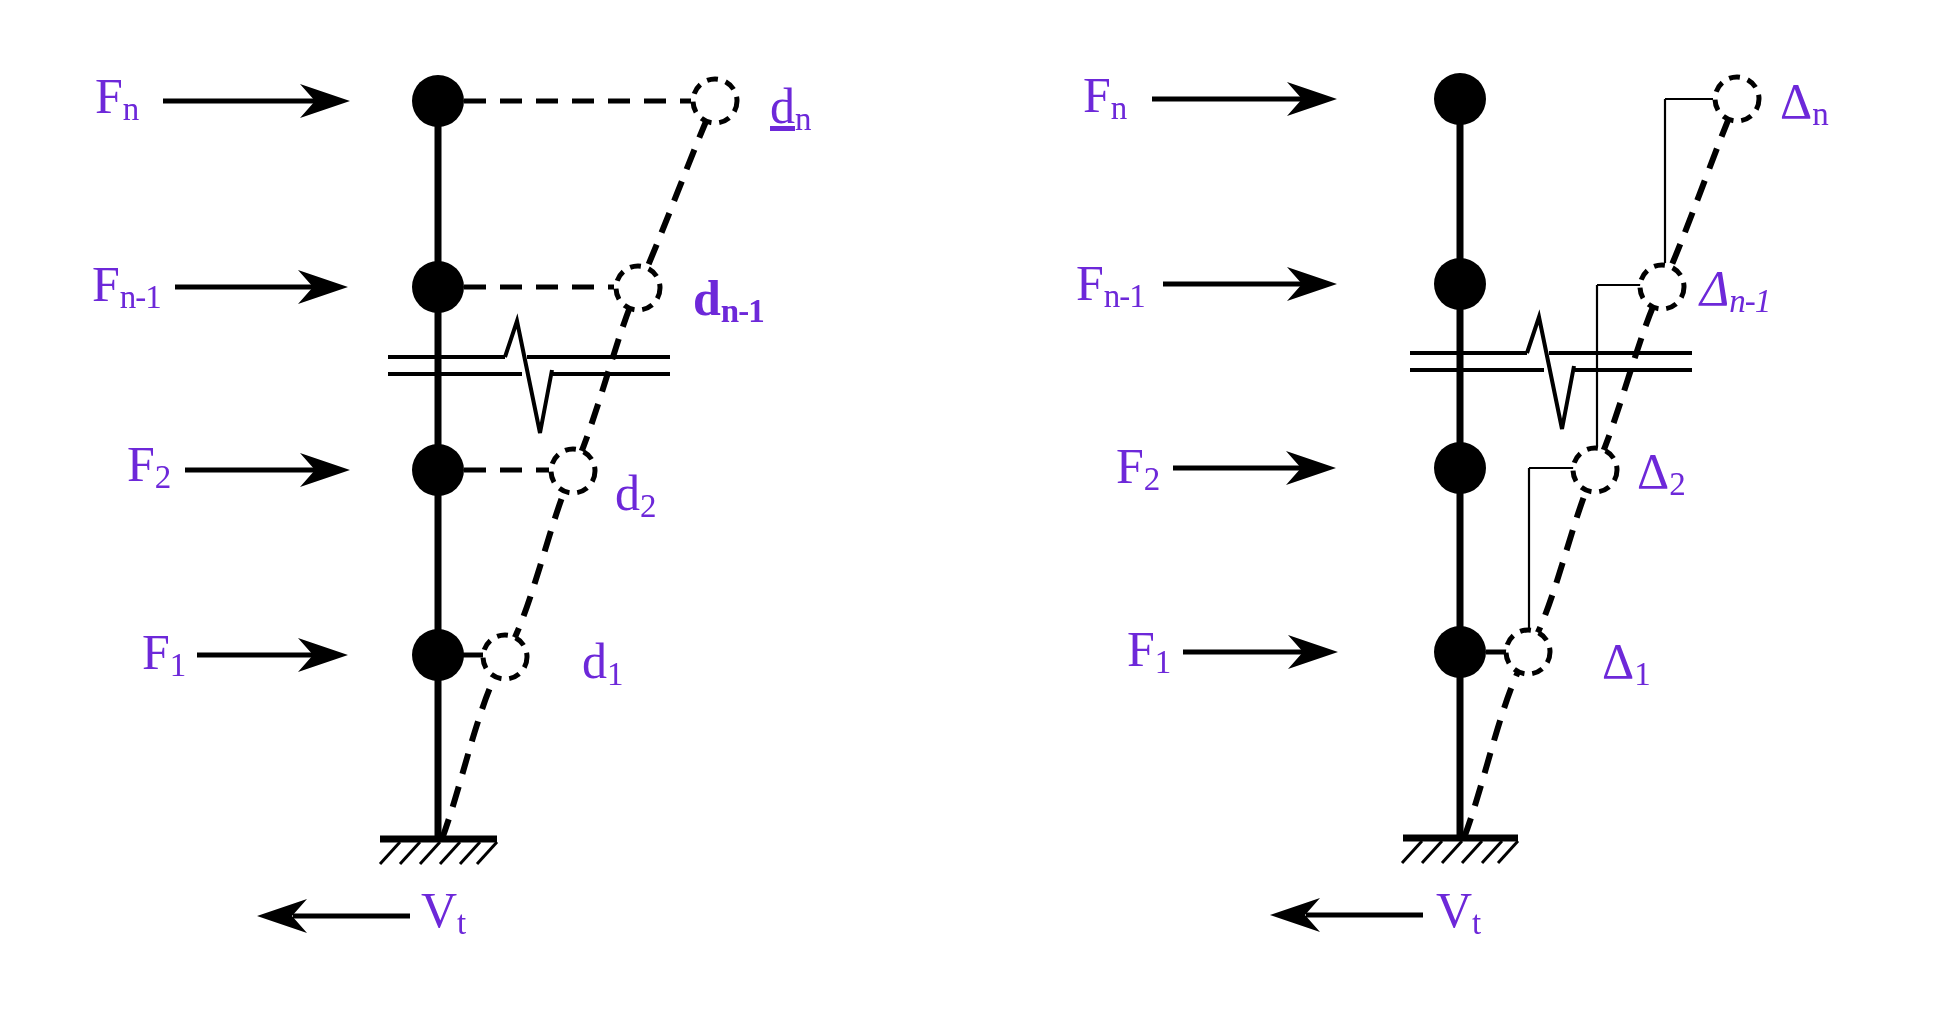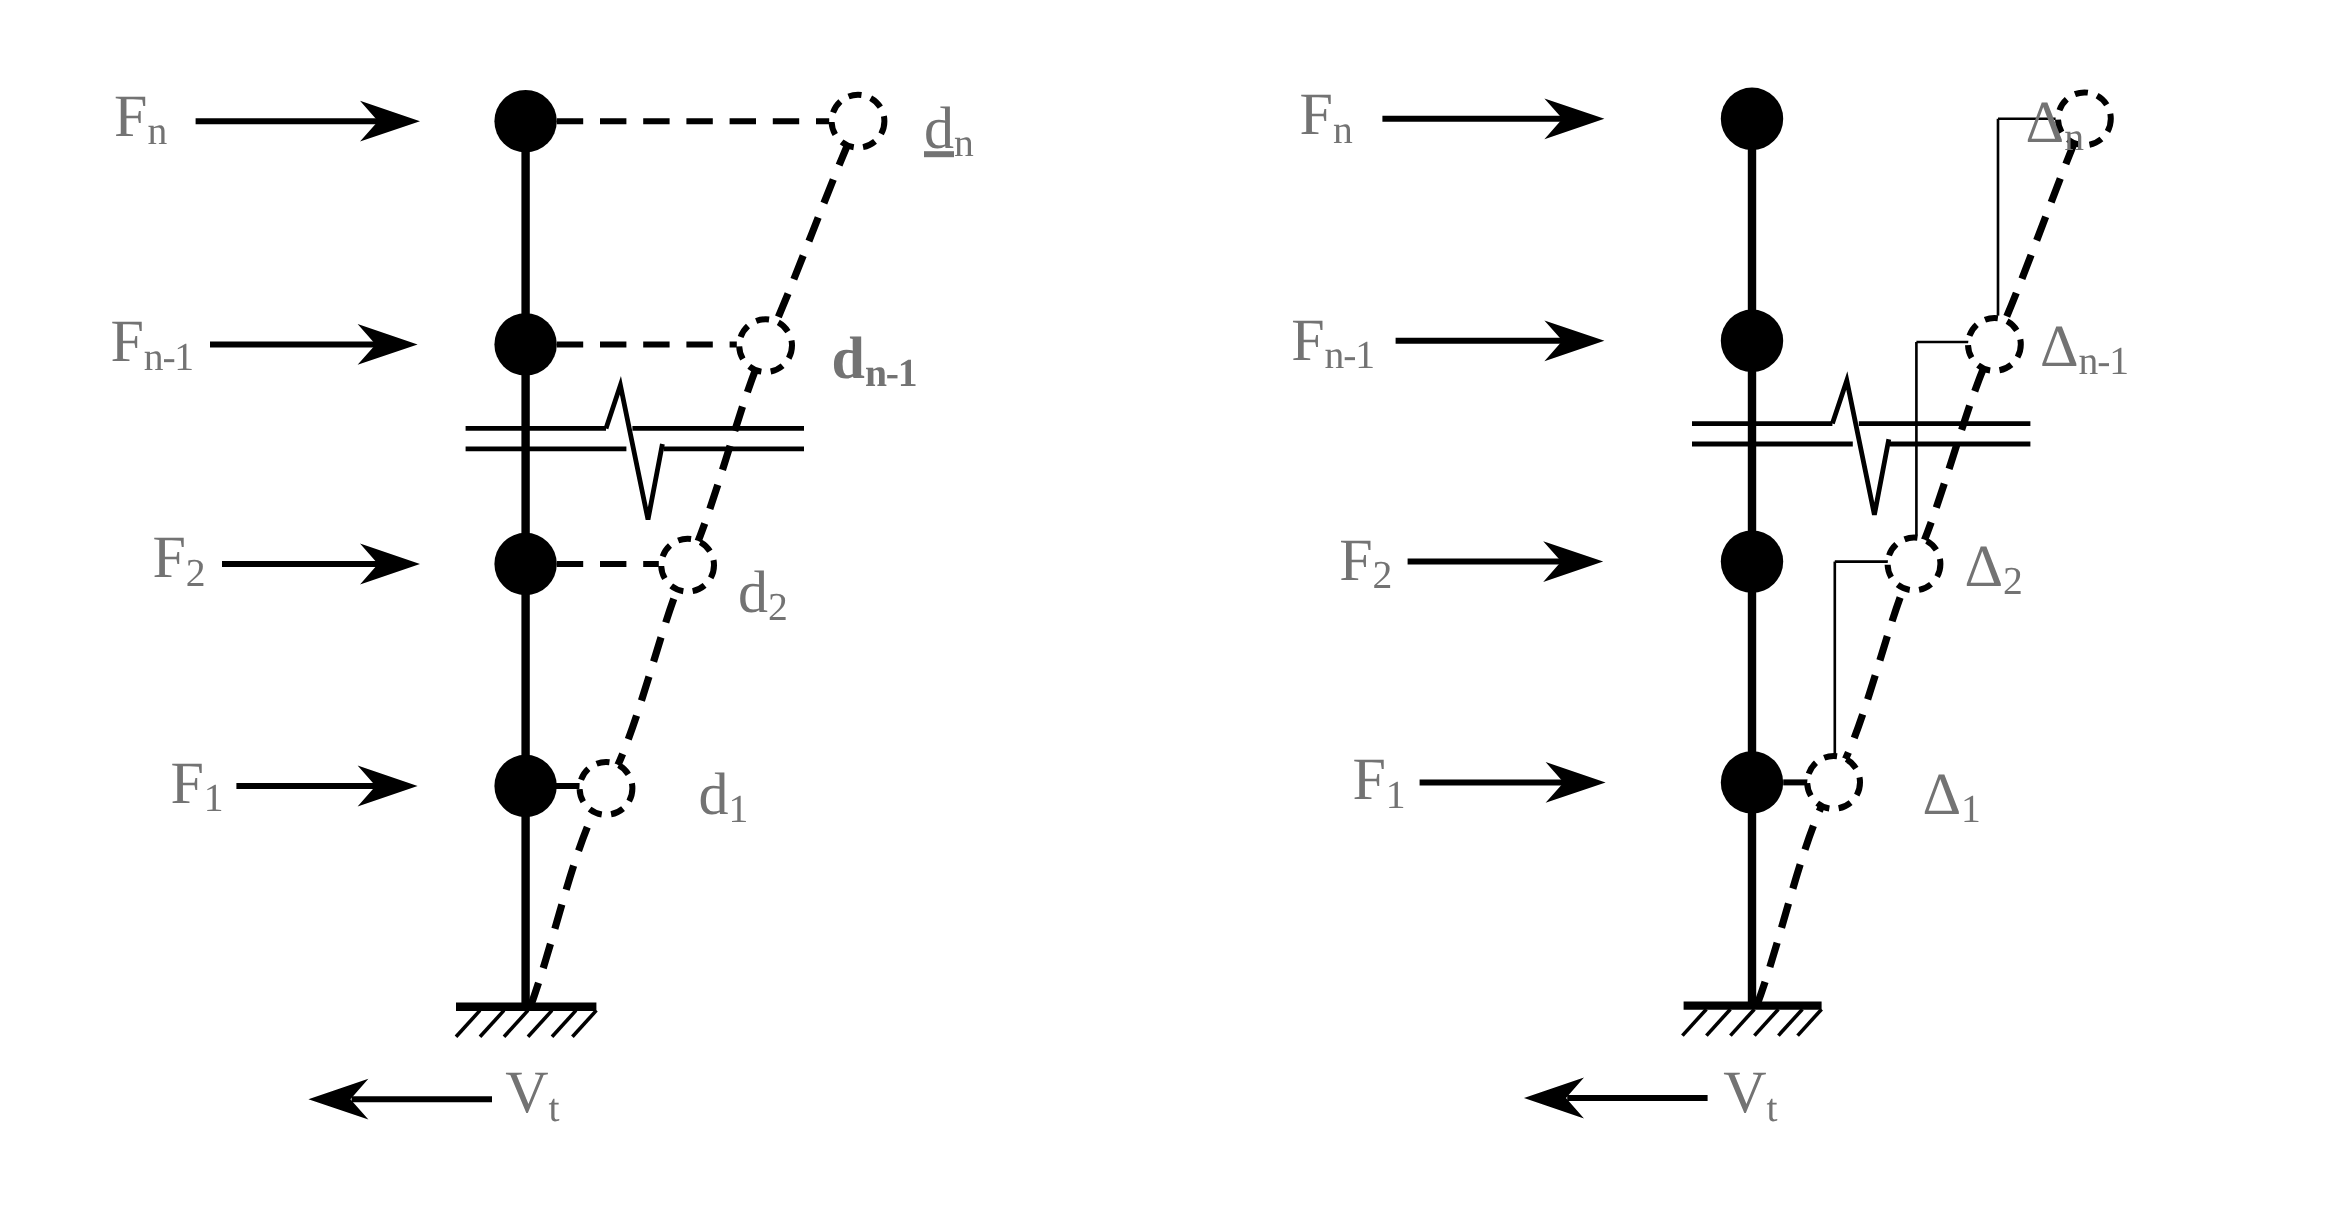--- a/index.html
+++ b/index.html
@@ -8,21 +8,21 @@
     width:1954px;height:1016px;
     background:#ffffff;
     font-family:"Liberation Serif", serif;
     overflow:hidden;
   }
   #drawing{position:absolute;left:0;top:0;}
   .lbl{
     position:absolute;
     transform:translateY(-50%);
     font-size:50px;
-    color:#737373;
+    color:#6d28d9;
     white-space:nowrap;
     line-height:1;
   }
   .lbl .sub{
     font-size:33px;
     position:relative;
     top:0.20em;
     letter-spacing:-1px;
   }
 </style>
@@ -192,20 +192,20 @@
   <div class="lbl" style="left:615px;top:493px;"><span class="base">d</span><span class="sub">2</span></div>
   <div class="lbl" style="left:582px;top:661px;"><span class="base">d</span><span class="sub">1</span></div>
 
   <div class="lbl" style="left:421px;top:910px;"><span class="base">V</span><span class="sub">t</span></div>
 
   <div class="lbl" style="left:1083px;top:95px;"><span class="base">F</span><span class="sub">n</span></div>
   <div class="lbl" style="left:1076px;top:283px;"><span class="base">F</span><span class="sub">n-1</span></div>
   <div class="lbl" style="left:1116px;top:466px;"><span class="base">F</span><span class="sub">2</span></div>
   <div class="lbl" style="left:1127px;top:649px;"><span class="base">F</span><span class="sub">1</span></div>
 
-  <div class="lbl" style="left:1688px;top:101px;"><span class="base">Δ</span><span class="sub">n</span></div>
-  <div class="lbl" style="left:1700px;top:288px;"><span class="base">Δ</span><span class="sub">n-1</span></div>
+  <div class="lbl" style="left:1780px;top:101px;"><span class="base">Δ</span><span class="sub">n</span></div>
+  <div class="lbl" style="left:1700px;top:288px;font-style:italic;"><span class="base">Δ</span><span class="sub">n-1</span></div>
   <div class="lbl" style="left:1637px;top:471px;"><span class="base">Δ</span><span class="sub">2</span></div>
   <div class="lbl" style="left:1568px;top:661px;margin-left:34px;"><span class="base">Δ</span><span class="sub">1</span></div>
 
   <div class="lbl" style="left:1436px;top:910px;"><span class="base">V</span><span class="sub">t</span></div>
 
 </div>
 
 </body></html>

